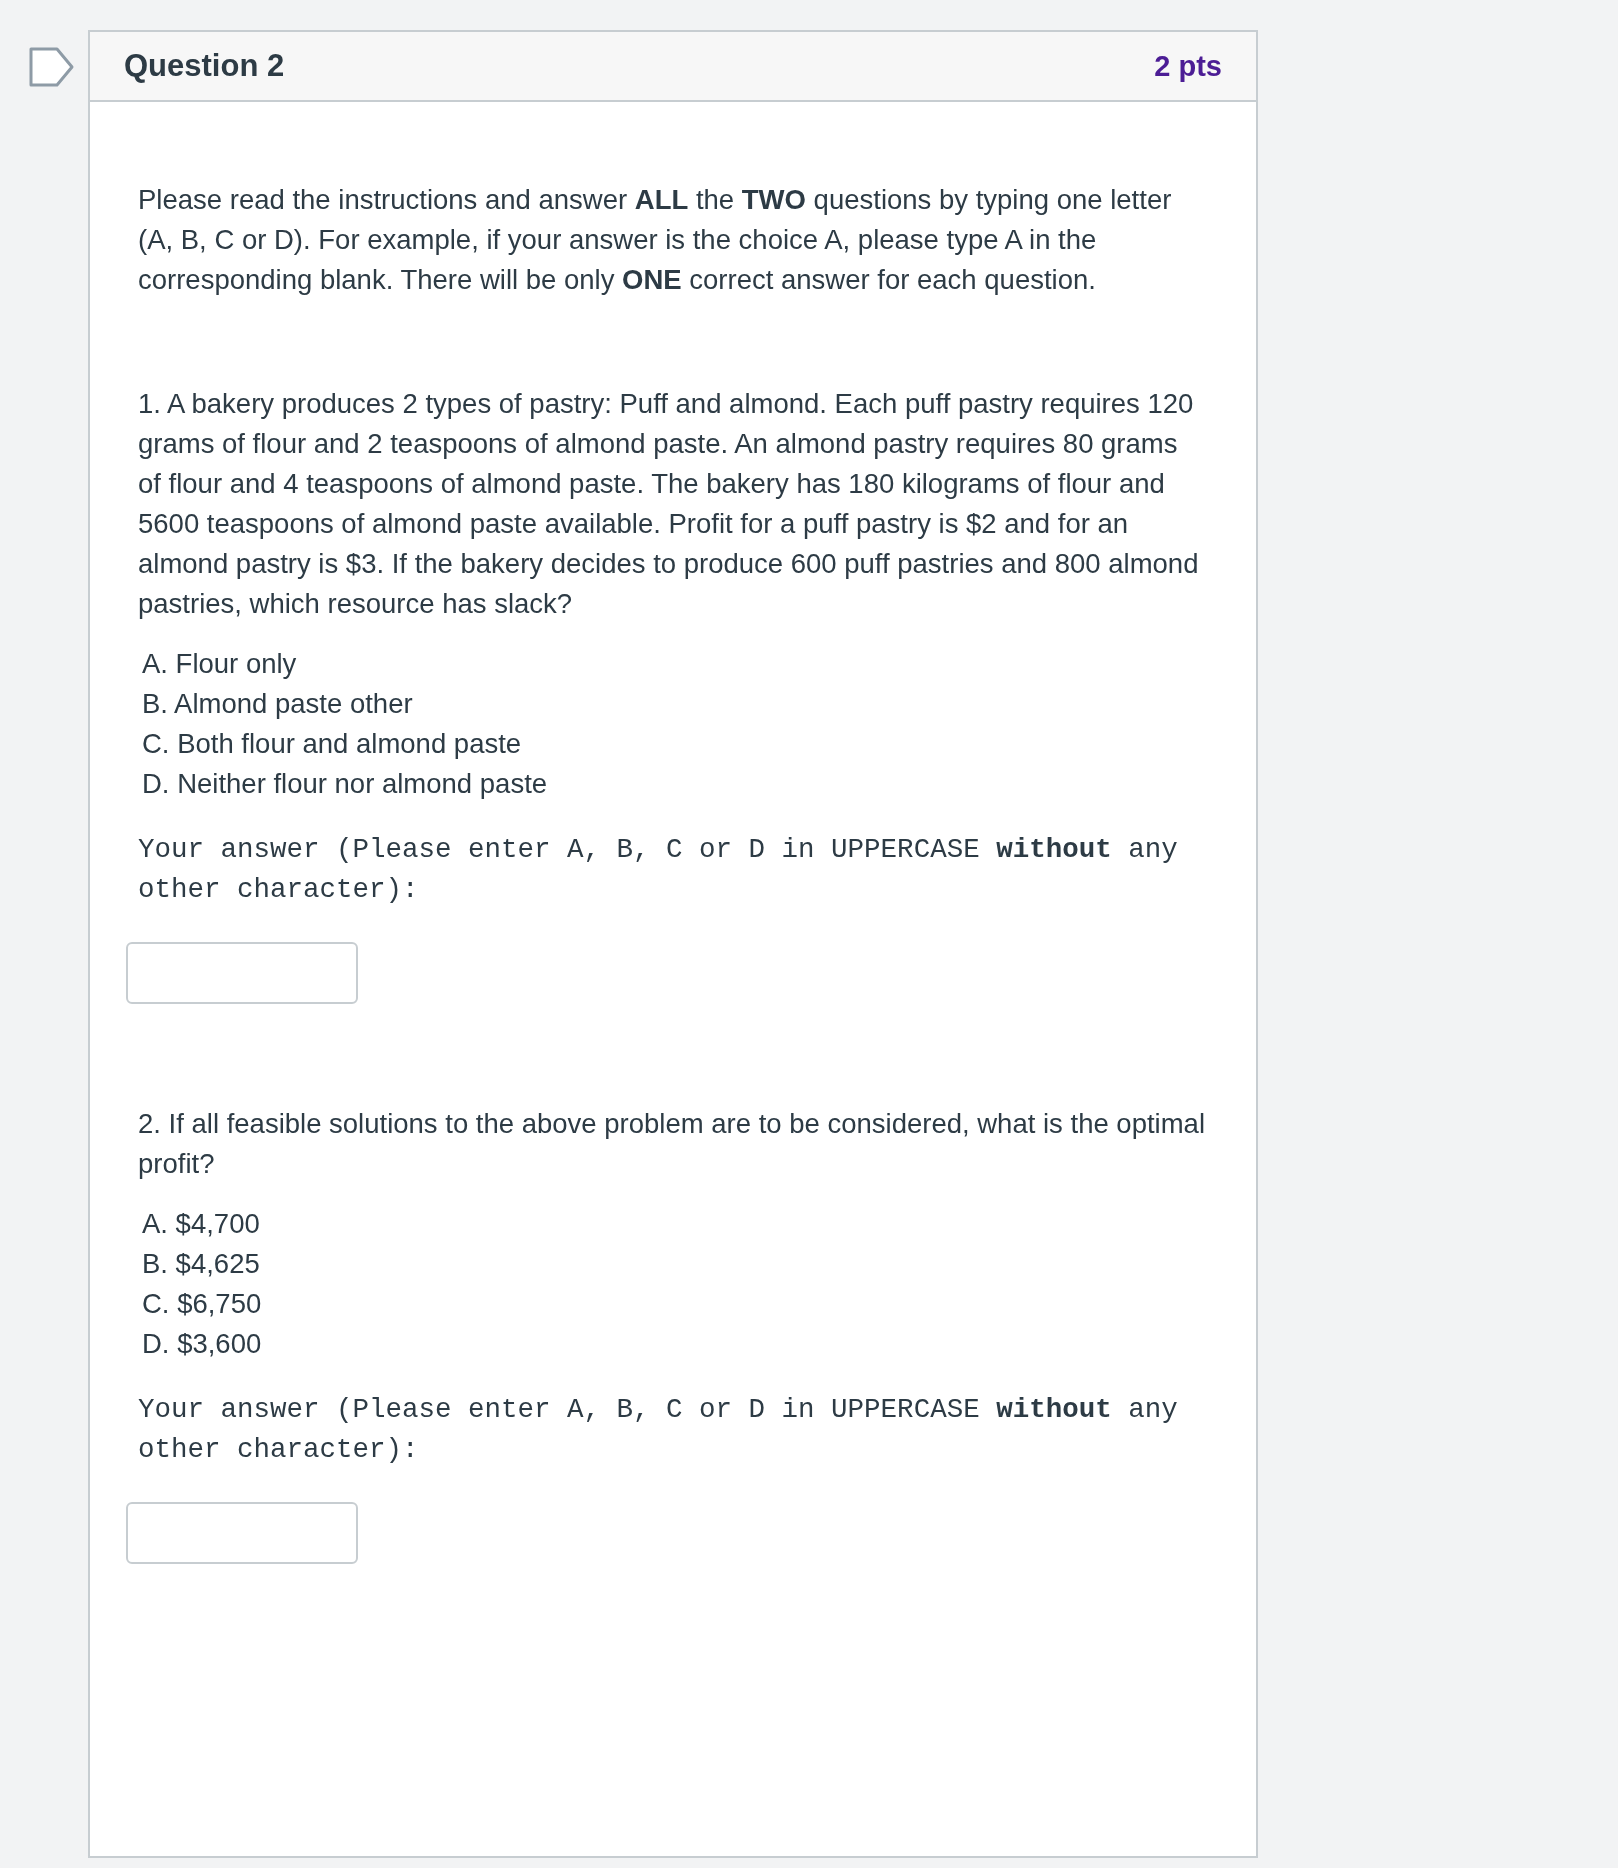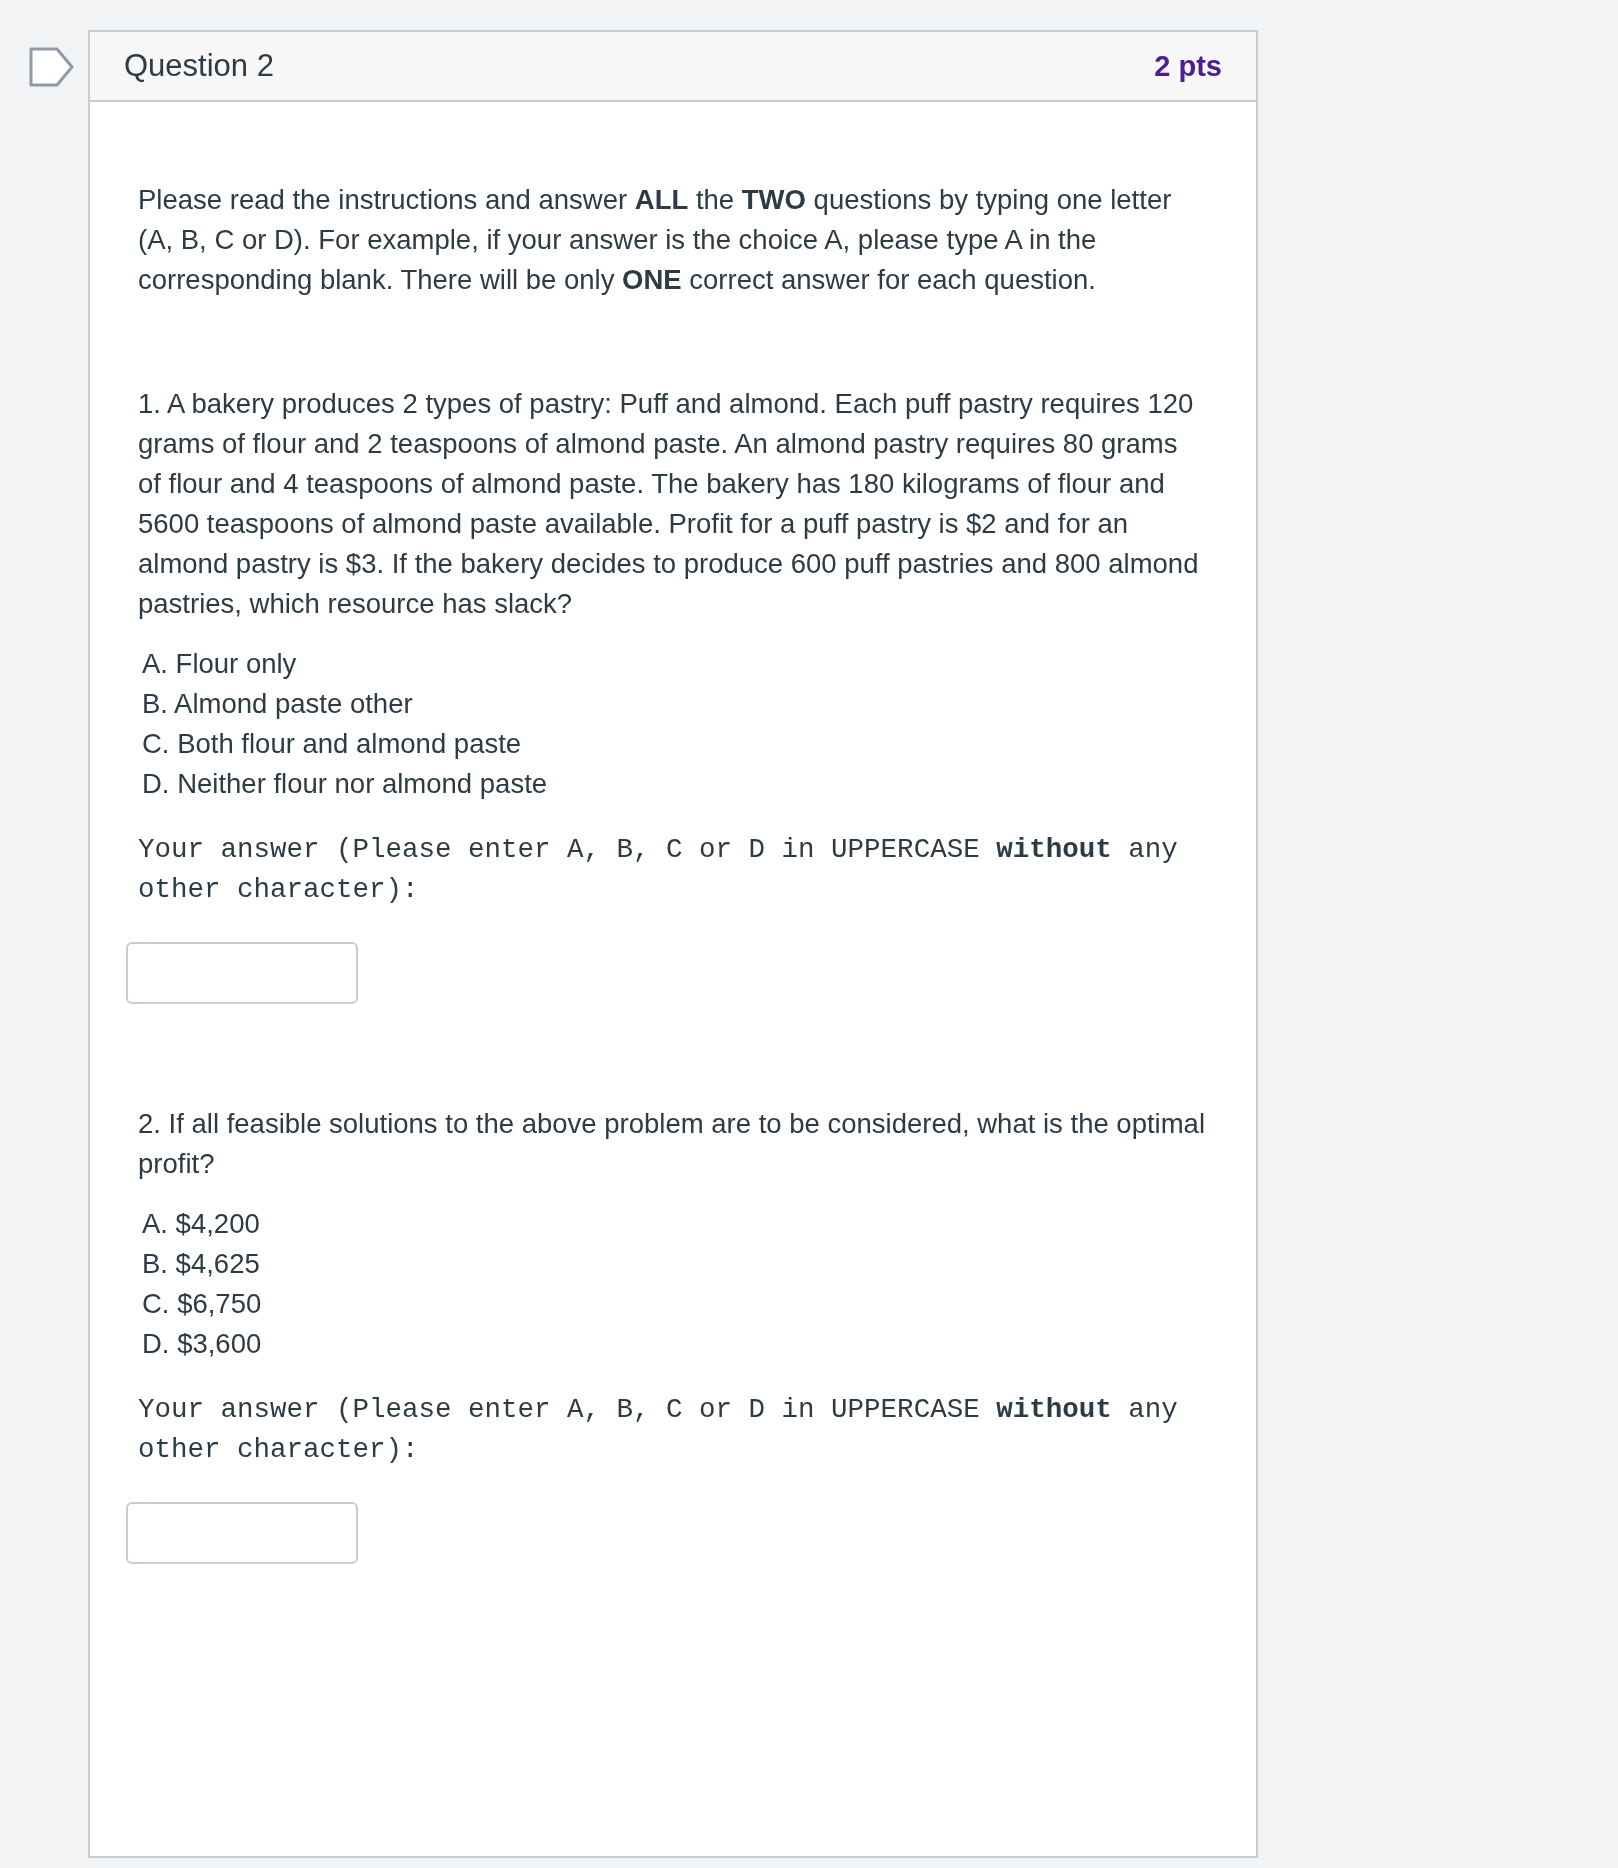--- a/index.html
+++ b/index.html
@@ -37,21 +37,21 @@
     height: 70px;
     background: #f7f7f7;
     border-bottom: 2px solid #c7cdd1;
     display: flex;
     align-items: center;
     justify-content: space-between;
     padding: 0 34px;
   }
   .q-title {
     font-size: 31px;
-    font-weight: 400;
+    font-weight: 700;
     color: #2d3b45;
   }
   .q-pts {
     font-size: 29px;
     font-weight: 600;
     color: #4c1d95;
   }
   .q-body {
     padding: 0 38px 0 36px;
     font-size: 27.5px;
@@ -112,21 +112,21 @@
         <div class="option">D. Neither flour nor almond paste</div>
       </div>
 
       <p class="para answer-prompt"><span>Your answer (Please enter A, B, C or D in UPPERCASE </span><strong>without</strong><span> any other character):</span></p>
 
       <input type="text" class="answer-input" value="" style="">
 
       <p class="para question-text question-text-2">2. If all feasible solutions to the above problem are to be considered, what is the optimal profit?</p>
 
       <div class="options">
-        <div class="option">A. $4,200</div>
+        <div class="option">A. $4,700</div>
         <div class="option">B. $4,625</div>
         <div class="option">C. $6,750</div>
         <div class="option">D. $3,600</div>
       </div>
 
       <p class="para answer-prompt"><span>Your answer (Please enter A, B, C or D in UPPERCASE </span><strong>without</strong><span> any other character):</span></p>
 
       <input type="text" class="answer-input" value="" style="">
 
     </div>

